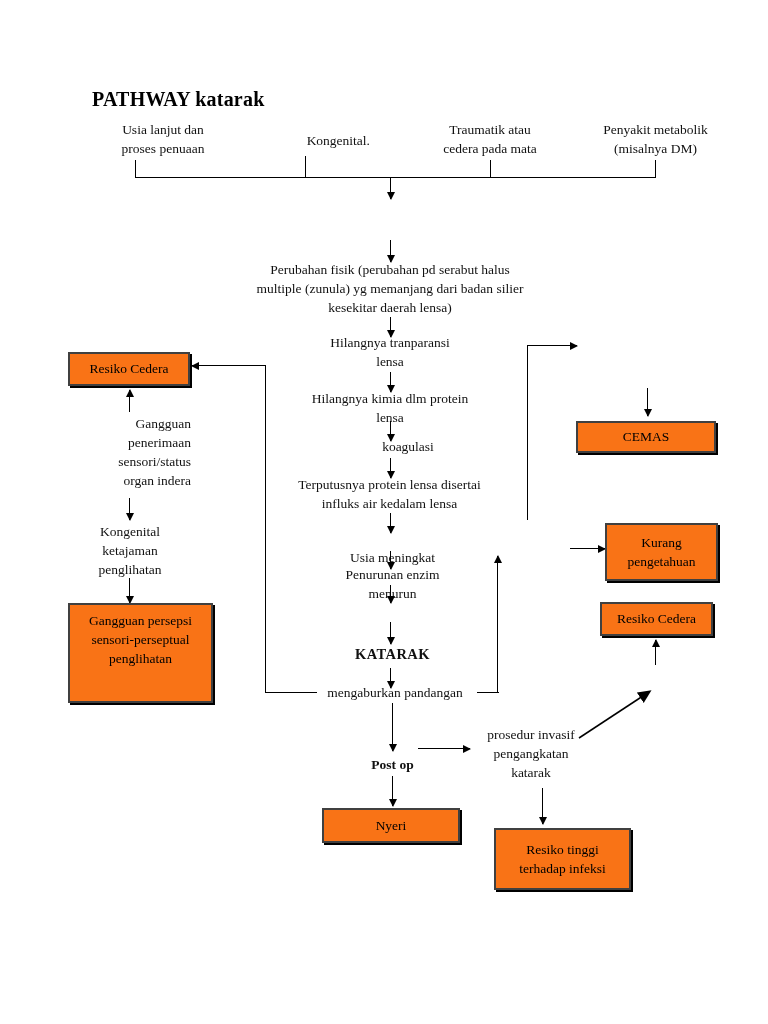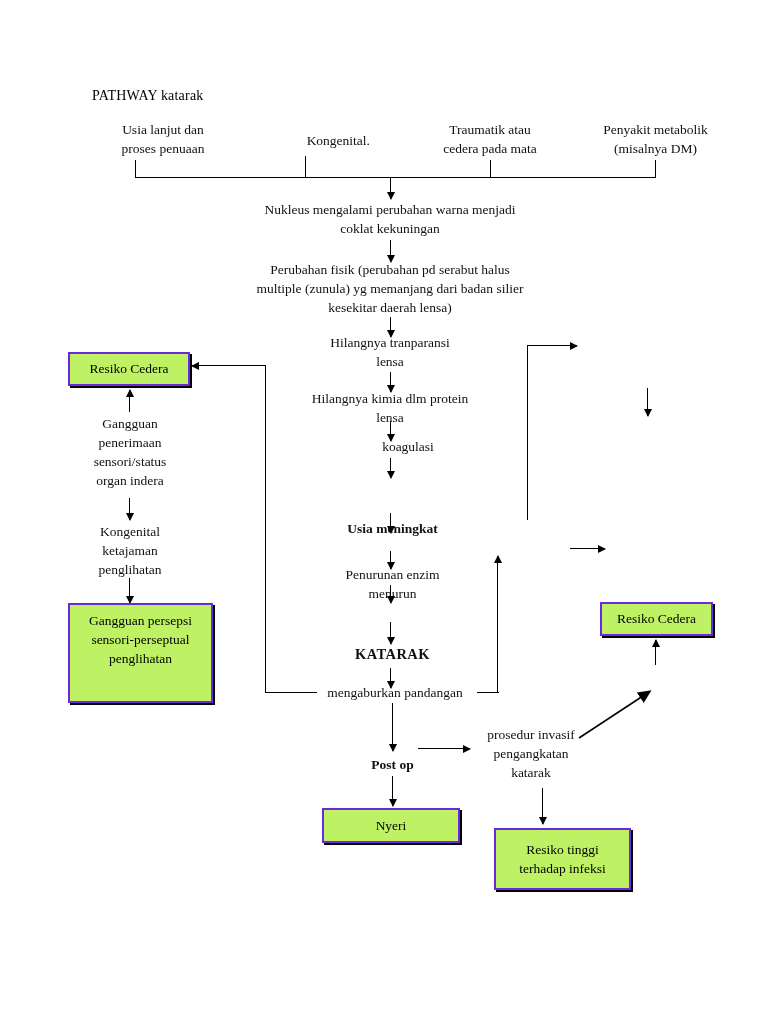--- a/index.html
+++ b/index.html
@@ -19,33 +19,33 @@
   .node {
     position: absolute;
     text-align: center;
     line-height: 1.42;
     font-size: 13.5px;
     white-space: pre-line;
     color: #111;
   }
   .title {
     position: absolute;
-    font-weight: normal;
-    font-size: 14px;
+    font-weight: bold;
+    font-size: 20px;
     letter-spacing: 0.2px;
   }
   .bold { font-weight: bold; }
   .kat { font-weight: bold; font-size: 14.5px; letter-spacing: 0.4px; }
 
   
   .box {
     position: absolute;
-    border: 2px solid #6d28d9;
+    border: 2px solid #404040;
     box-shadow: 2px 2px 0 0 #000;
-    background: #bef264;
+    background: #f97316;
     box-sizing: border-box;
     display: flex;
     align-items: flex-start;
     justify-content: center;
     text-align: center;
     font-size: 13.5px;
     line-height: 1.42;
     white-space: pre-line;
     padding-top: 6px;
   }
@@ -116,43 +116,43 @@
 
   <div class="vline" style="left:135px; top:160px; height:17px;"></div>
   <div class="vline" style="left:305px; top:156px; height:21px;"></div>
   <div class="vline" style="left:490px; top:160px; height:17px;"></div>
   <div class="vline" style="left:655px; top:160px; height:17px;"></div>
 
   <div class="hline" style="left:135px; top:177px; width:521px;"></div>
 
   <div class="vline arrow-down" style="left:390px; top:177px; height:22px;"></div>
 
-  <div class="node" style="left:190px; top:200px; width:400px;">Nukleus  mengalami perubahan warna menjadi
-coklat kekuningan</div>
   <div class="vline arrow-down" style="left:390px; top:240px; height:22px;"></div>
 
   <div class="node" style="left:190px; top:260px; width:400px;">Perubahan fisik (perubahan pd serabut halus
 multiple (zunula) yg memanjang dari badan silier
 kesekitar daerah lensa)</div>
   <div class="vline arrow-down" style="left:390px; top:317px; height:20px;"></div>
 
   <div class="node" style="left:290px; top:333px; width:200px;">Hilangnya tranparansi
 lensa</div>
   <div class="vline arrow-down" style="left:390px; top:372px; height:20px;"></div>
 
   <div class="node" style="left:285px; top:389px; width:210px;">Hilangnya kimia dlm protein
 lensa</div>
   <div class="vline arrow-down" style="left:390px; top:421px; height:20px;"></div>
 
   <div class="node" style="left:348px; top:437px; width:120px;">koagulasi</div>
   <div class="vline arrow-down" style="left:390px; top:458px; height:20px;"></div>
 
+  <div class="node" style="left:272px; top:475px; width:235px;">Terputusnya protein lensa disertai
+influks air kedalam lensa</div>
   <div class="vline arrow-down" style="left:390px; top:513px; height:20px;"></div>
 
-  <div class="node" style="left:320px; top:519px; width:145px;font-weight:bold;">Usia meningkat</div>
+  <div class="node" style="left:320px; top:548px; width:145px;">Usia meningkat</div>
   <div class="vline arrow-down" style="left:390px; top:551px; height:18px;"></div>
 
   <div class="node" style="left:320px; top:565px; width:145px;">Penurunan enzim
 menurun</div>
   <div class="vline arrow-down" style="left:390px; top:585px; height:18px;"></div>
 
   <div class="vline arrow-down" style="left:390px; top:622px; height:22px;"></div>
 
   <div class="node kat" style="left:325px; top:644px; width:135px;">KATARAK</div>
   <div class="vline arrow-down" style="left:390px; top:668px; height:20px;"></div>
@@ -160,21 +160,21 @@
   <div class="node" style="left:315px; top:683px; width:160px;">mengaburkan pandangan</div>
 
   <div class="hline" style="left:265px; top:692px; width:52px;"></div>
   <div class="vline" style="left:265px; top:365px; height:328px;"></div>
   <div class="hline arrow-left" style="left:192px; top:365px; width:74px;"></div>
 
   <div class="box center" style="left:68px; top:352px; width:122px; height:34px;">Resiko Cedera</div>
 
   <div class="vline arrow-up" style="left:129px; top:390px; height:22px;"></div>
 
-  <div class="node" style="left:69px; top:414px; width:122px;">Gangguan
+  <div class="node" style="left:69px; top:414px; width:122px;text-align:right;">Gangguan
 penerimaan
 sensori/status
 organ indera</div>
 
   <div class="vline arrow-down" style="left:129px; top:498px; height:22px;"></div>
 
   <div class="node" style="left:69px; top:522px; width:122px;">Kongenital
 ketajaman
 penglihatan</div>
 
@@ -183,24 +183,27 @@
   <div class="box" style="left:68px; top:603px; width:145px; height:100px;">Gangguan persepsi
 sensori-perseptual
 penglihatan</div>
 
   <div class="vline" style="left:527px; top:345px; height:175px;"></div>
   <div class="hline arrow-right" style="left:527px; top:345px; width:50px;"></div>
 
 
   <div class="vline arrow-down" style="left:647px; top:388px; height:28px;"></div>
 
+  <div class="box center" style="left:576px; top:421px; width:140px; height:32px;">CEMAS</div>
 
 
   <div class="hline arrow-right" style="left:570px; top:548px; width:35px;"></div>
 
+  <div class="box center" style="left:605px; top:523px; width:113px; height:58px;">Kurang
+pengetahuan</div>
 
   <div class="box center" style="left:600px; top:602px; width:113px; height:34px;">Resiko Cedera</div>
 
   <div class="vline arrow-up" style="left:655px; top:640px; height:25px;"></div>
 
 
   <div class="hline" style="left:477px; top:692px; width:22px;"></div>
   <div class="vline arrow-up" style="left:497px; top:556px; height:137px;"></div>
 
   <div class="vline arrow-down" style="left:392px; top:703px; height:48px;"></div>

